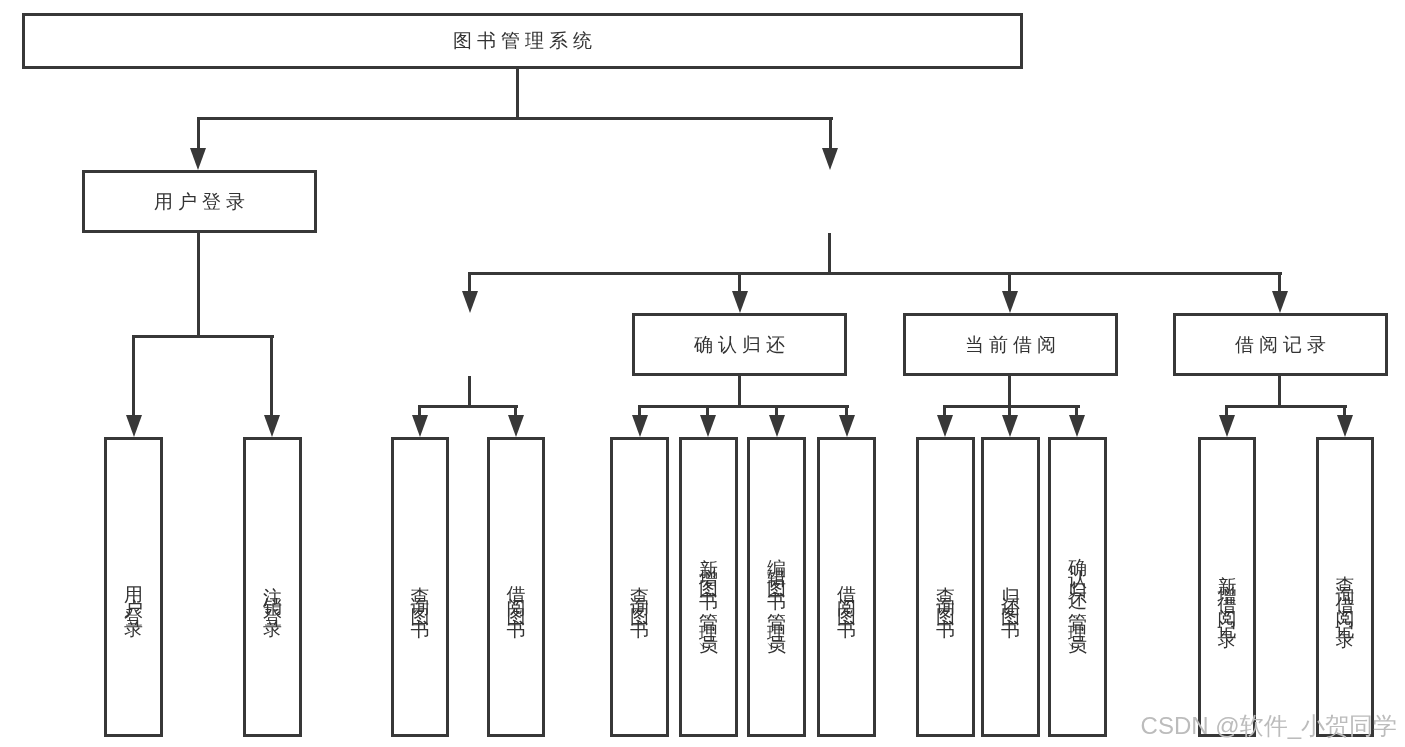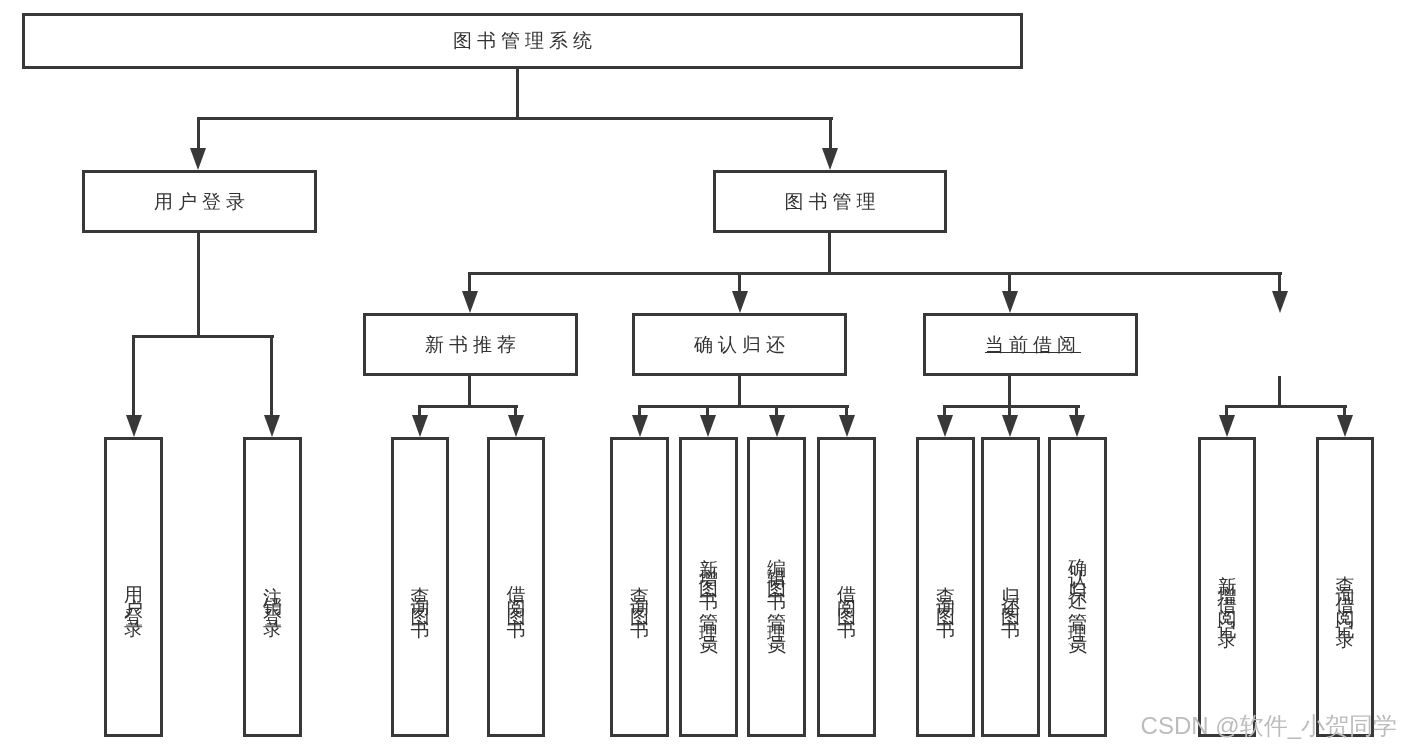--- a/index.html
+++ b/index.html
@@ -61,32 +61,29 @@
 
 <div id="stage">
 
   <div class="node" style="left:22px;top:13px;width:1001px;height:56px;">
     <span class="label">图书管理系统</span>
   </div>
 
   <div class="node" style="left:82px;top:170px;width:235px;height:63px;">
     <span class="label">用户登录</span>
   </div>
-  <div class="node" style="left:713px;top:170px;width:234px;height:63px;">
-    <span class="label">图书管理</span>
-  </div>
 
-  <div class="node" style="left:363px;top:313px;width:215px;height:63px;">
-    <span class="label">新书推荐</span>
-  </div>
   <div class="node" style="left:632px;top:313px;width:215px;height:63px;">
     <span class="label">确认归还</span>
   </div>
-  <div class="node" style="left:923px;top:313px;width:215px;height:63px;text-decoration:underline;">
+  <div class="node" style="left:903px;top:313px;width:215px;height:63px;">
     <span class="label">当前借阅</span>
+  </div>
+  <div class="node" style="left:1173px;top:313px;width:215px;height:63px;">
+    <span class="label">借阅记录</span>
   </div>
 
   <div class="node vert" style="left:104px;top:437px;width:59px;height:300px;">
     <span class="label">用户登录</span>
   </div>
   <div class="node vert" style="left:243px;top:437px;width:59px;height:300px;">
     <span class="label">注销登录</span>
   </div>
 
   <div class="node vert" style="left:391px;top:437px;width:58px;height:300px;">

